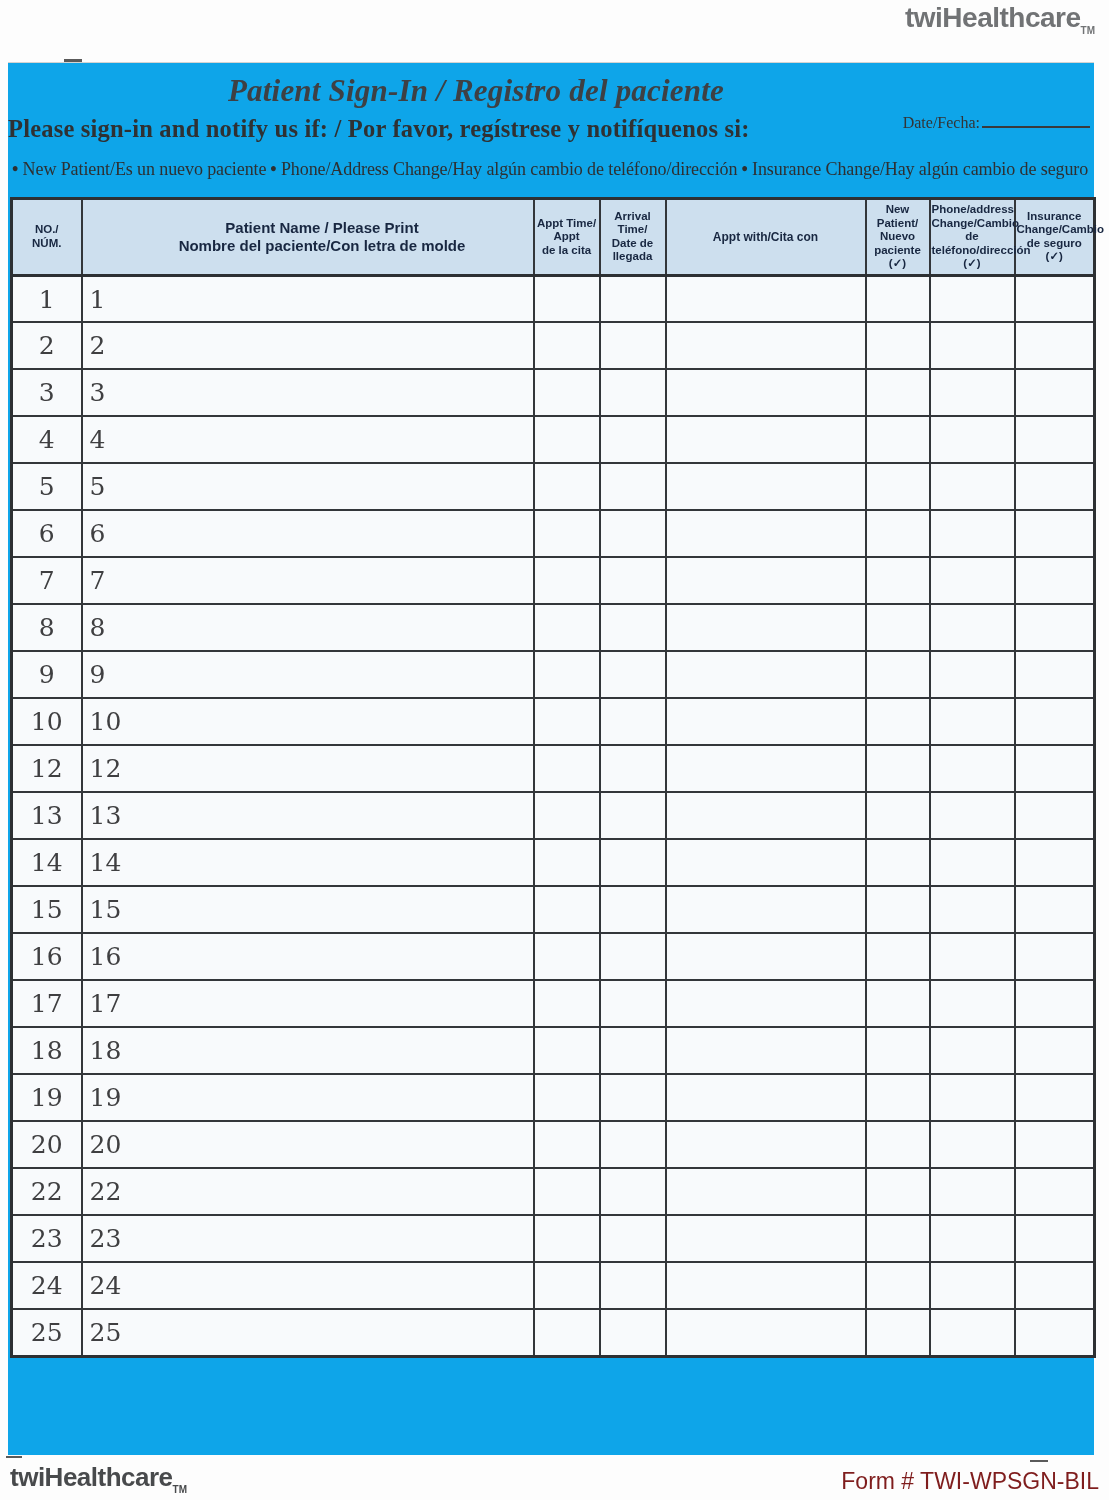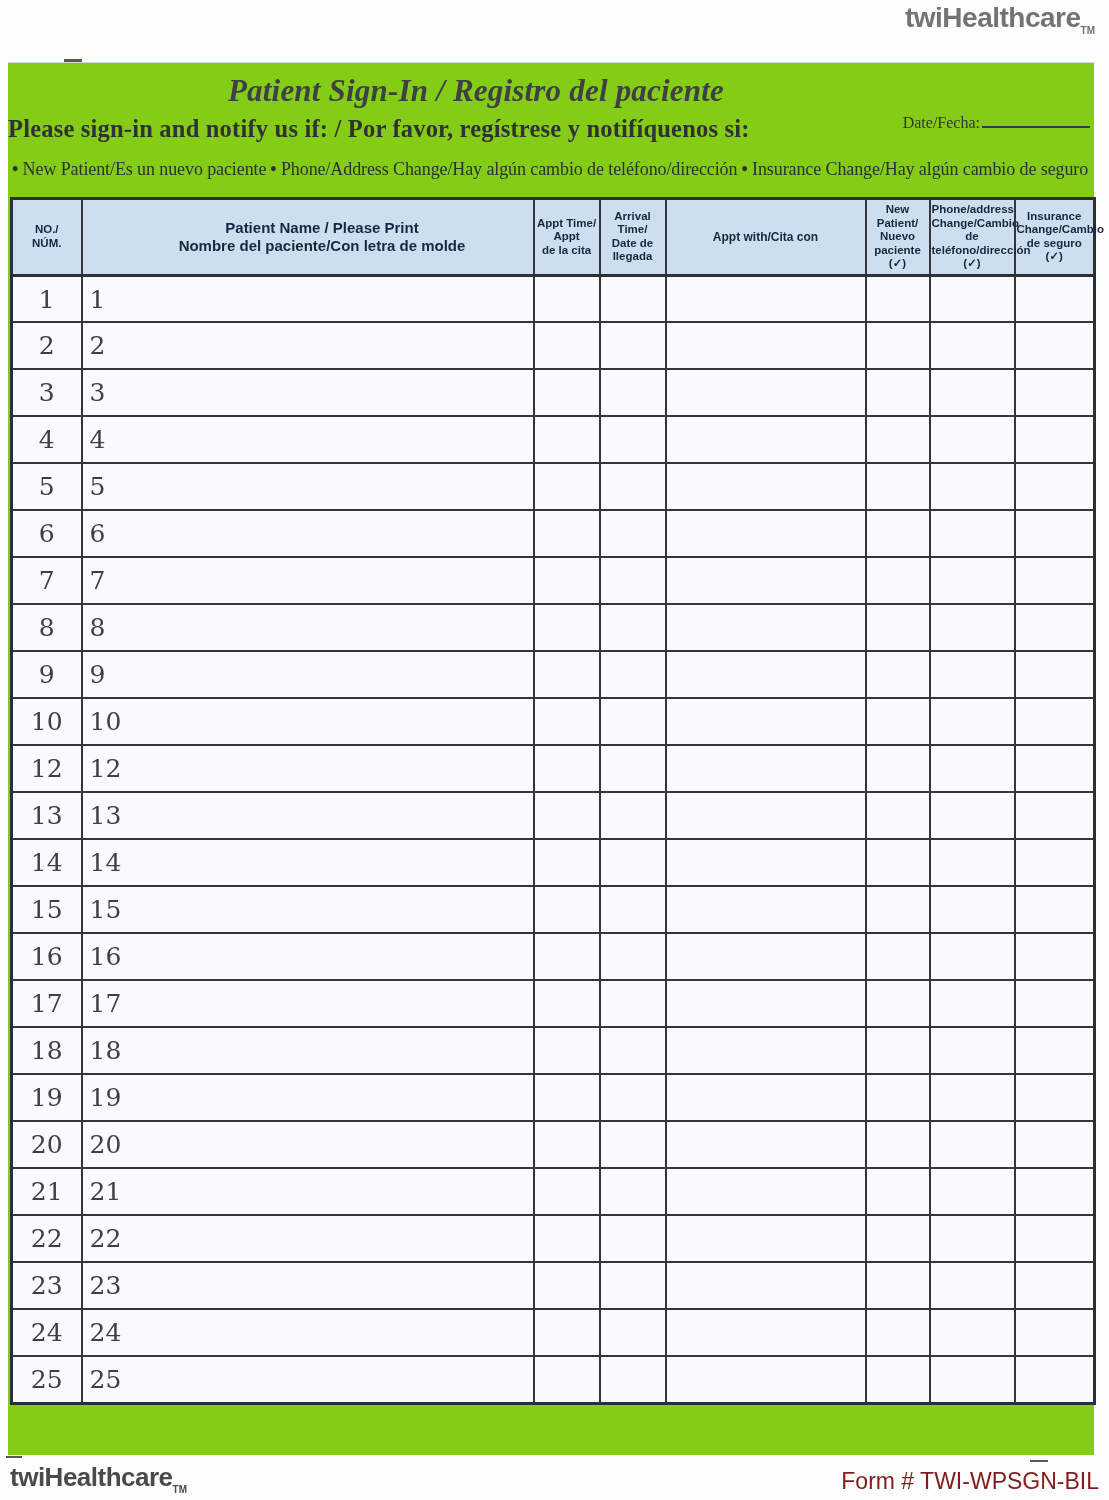--- a/index.html
+++ b/index.html
@@ -12,21 +12,21 @@
   
   .top-logo{
     position:absolute;top:2px;right:14px;
     font-family:"Liberation Sans", sans-serif;
     font-weight:bold;font-size:28px;color:#717375;letter-spacing:-0.5px;
   }
   .tm{font-size:10px;position:relative;top:7px;letter-spacing:0;}
   
   .sheet{
     position:absolute;left:8px;top:62px;width:1086px;height:1392px;
-    background:#84cc16;border-top:1px solid #d4d4d2;
+    background:#0ea5e9;border-top:1px solid #d4d4d2;
   }
   .page-title{
     position:absolute;top:10px;left:0;right:150px;text-align:center;
     font-style:italic;font-weight:bold;font-size:31px;color:#3e4044;
     letter-spacing:0.2px;
   }
   .date-block{
     position:absolute;top:45px;right:4px;
     font-size:16px;color:#333436;white-space:nowrap;
   }
@@ -346,30 +346,20 @@
           <td class="num-cell">20</td>
           <td class="name-cell"><span class="dup-num">20</span></td>
           <td></td>
           <td></td>
           <td></td>
           <td></td>
           <td></td>
           <td></td>
         </tr>
         <tr>
-          <td class="num-cell">21</td>
-          <td class="name-cell"><span class="dup-num">21</span></td>
-          <td></td>
-          <td></td>
-          <td></td>
-          <td></td>
-          <td></td>
-          <td></td>
-        </tr>
-        <tr>
           <td class="num-cell">22</td>
           <td class="name-cell"><span class="dup-num">22</span></td>
           <td></td>
           <td></td>
           <td></td>
           <td></td>
           <td></td>
           <td></td>
         </tr>
         <tr>

